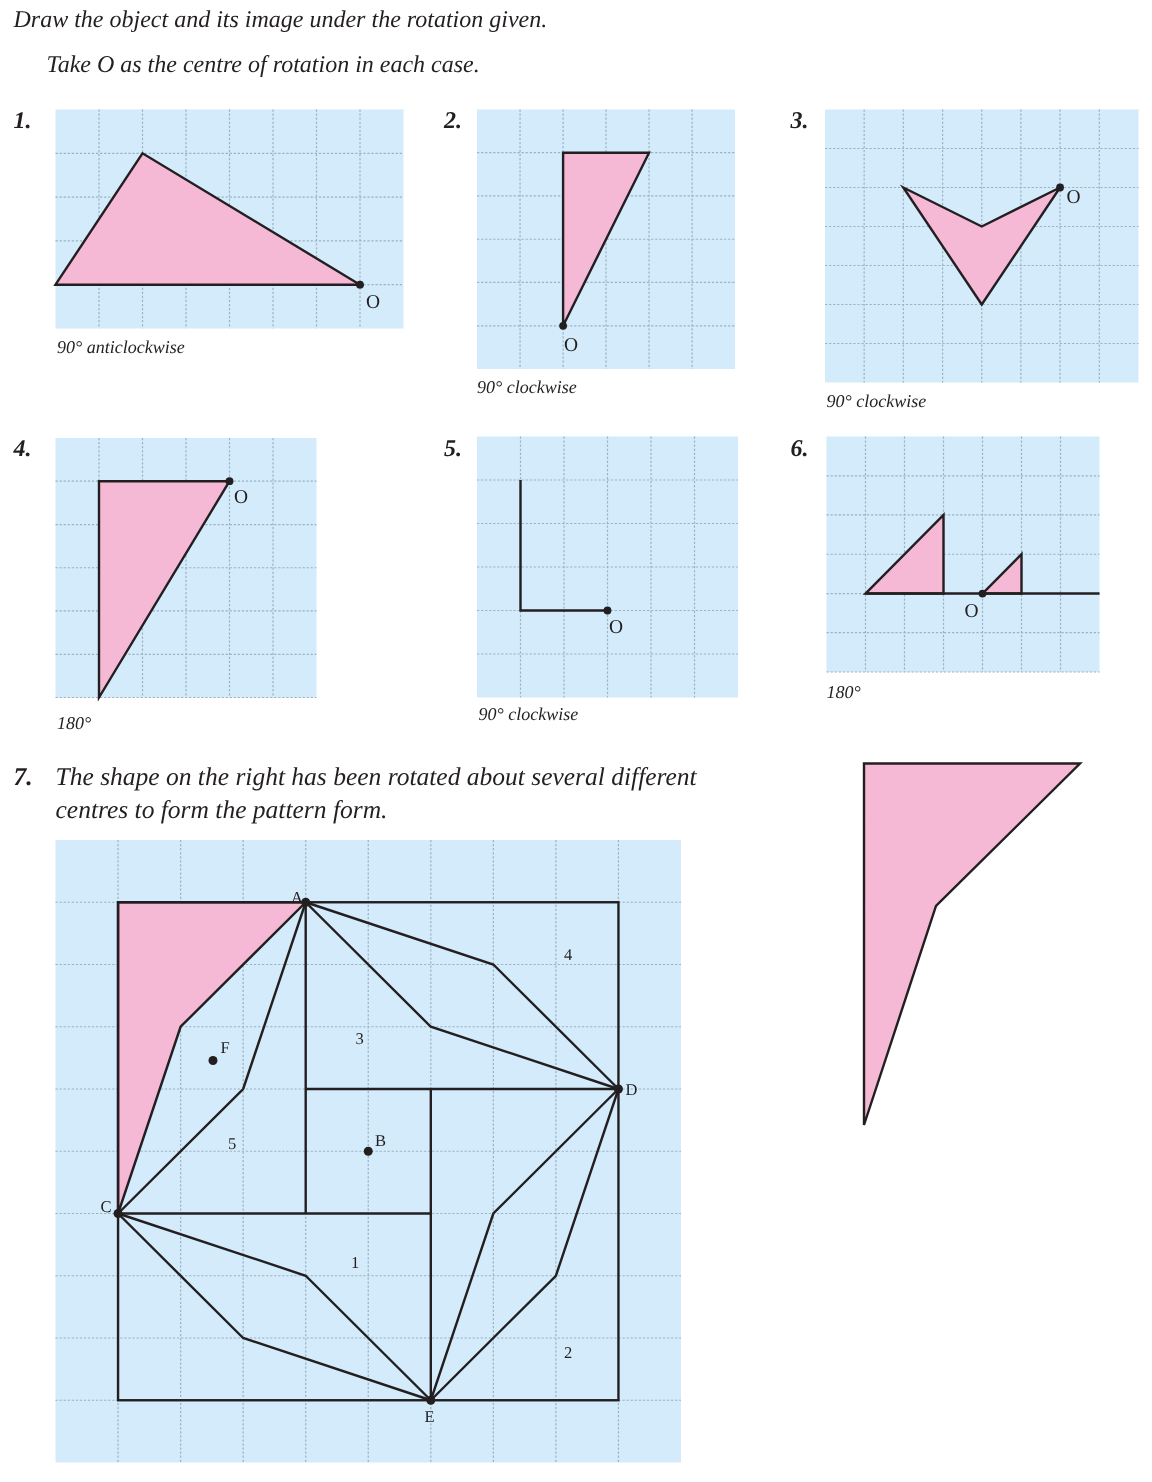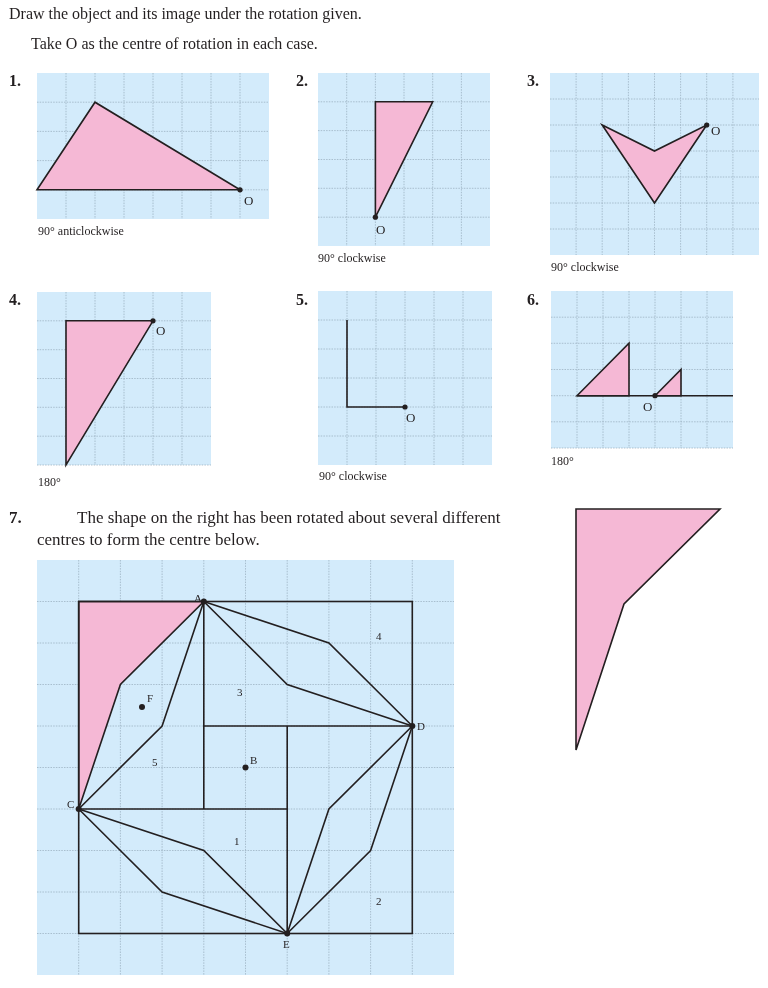--- a/index.html
+++ b/index.html
@@ -1,18 +1,18 @@
 <!DOCTYPE html>
 <html><head>
 <meta charset="utf-8">
 <style>
   html, body { margin: 0; padding: 0; background: #ffffff; }
   body { width: 768px; height: 988px; position: relative; overflow: hidden;
          font-family: "Liberation Serif", "DejaVu Serif", serif; color: #231f20; }
-  .abs { position: absolute; }
+  .abs { position: absolute; font-style: italic; }
   .instr { font-size: 16px; left: 9px; white-space: nowrap; }
   .qnum { font-size: 16px; font-weight: bold; }
   .caption { font-size: 12px; white-space: nowrap; }
   .q7text { font-size: 17px; line-height: 22px; }
   svg { position: absolute; overflow: visible; }
   .gridbg { fill: #d3ebfb; }
   .gline { stroke: #9db2c3; stroke-width: 0.8; stroke-dasharray: 1.5 1.2; }
   .shape { fill: #f5b8d5; stroke: #231f20; stroke-width: 1.6; stroke-linejoin: miter; }
   .line { fill: none; stroke: #231f20; stroke-width: 1.6; }
   .dot { fill: #231f20; }
@@ -154,22 +154,22 @@
   </g>
   <polygon class="shape" points="26,104.7 78,52.3 78,104.7"></polygon>
   <polygon class="shape" points="104,104.7 130,78.5 130,104.7"></polygon>
   <line class="line" x1="26" y1="104.7" x2="182" y2="104.7"></line>
   <circle class="dot" cx="104" cy="104.7" r="2.6"></circle>
   <text class="olabel" x="92" y="120">O</text>
 </svg>
 <div class="abs caption" style="left:551px; top:454px;">180°</div>
 
 <div class="abs q7text" style="left:9px; top:507px; font-weight:bold;">7.</div>
-<div class="abs q7text" style="left:37px; top:507px; white-space:nowrap;margin-left:40px;">The shape on the right has been rotated about several different</div>
-<div class="abs q7text" style="left:37px; top:529px; white-space:nowrap;">centres to form the centre below.</div>
+<div class="abs q7text" style="left:37px; top:507px; white-space:nowrap;">The shape on the right has been rotated about several different</div>
+<div class="abs q7text" style="left:37px; top:529px; white-space:nowrap;">centres to form the pattern form.</div>
 
 <svg style="left:37px; top:560px;" width="417" height="415">
   <rect class="gridbg" x="0" y="0" width="417" height="415"></rect>
   <g>
     <line class="gline" x1="41.7" y1="0" x2="41.7" y2="415"></line>
       <line class="gline" x1="83.4" y1="0" x2="83.4" y2="415"></line>
     <line class="gline" x1="125.1" y1="0" x2="125.1" y2="415"></line>
       <line class="gline" x1="166.8" y1="0" x2="166.8" y2="415"></line>
     <line class="gline" x1="208.5" y1="0" x2="208.5" y2="415"></line>
       <line class="gline" x1="250.2" y1="0" x2="250.2" y2="415"></line>

